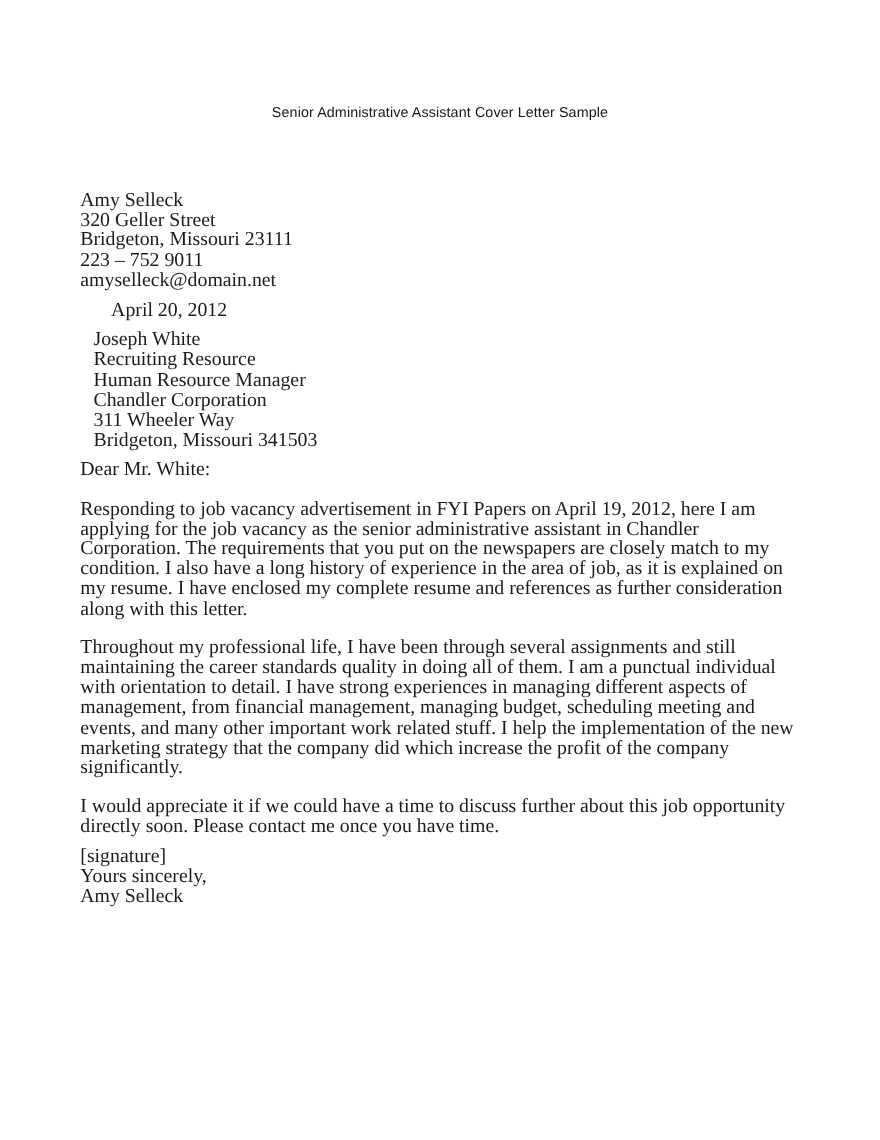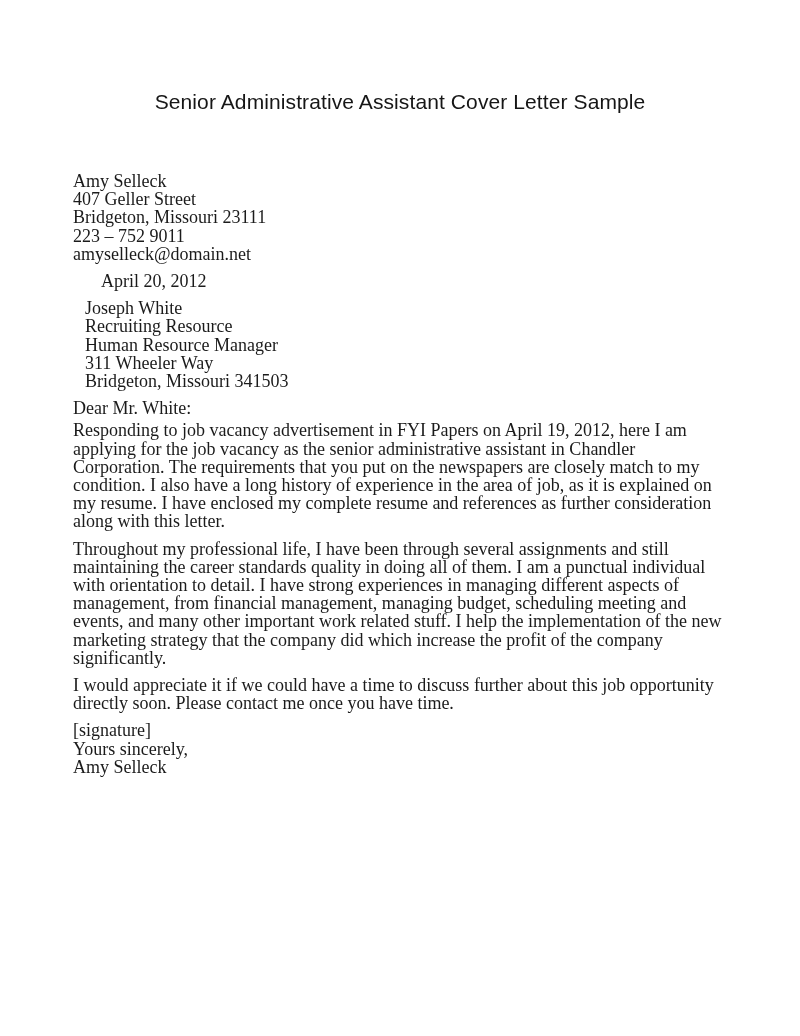--- a/index.html
+++ b/index.html
@@ -23,21 +23,21 @@
     background: #ffffff;
   }
 
   .doc-title {
     position: absolute;
     top: 90px;
     left: 0;
     width: 800px;
     text-align: center;
     font-family: "Liberation Sans", sans-serif;
-    font-size: 21px;
+    font-size: 13px;
     line-height: 24px;
     letter-spacing: 0.1px;
     color: #161616;
     white-space: nowrap;
   }
 
   .letter-body {
     position: absolute;
     top: 172px;
     left: 73px;
@@ -55,21 +55,21 @@
   .block:last-child {
     margin-bottom: 0;
   }
 
   .line {
     display: block;
     white-space: pre-wrap;
   }
 
   .para {
-    margin: 4px 0 9px 0;
+    margin: 17px 0 9px 0;
     text-align: left;
     white-space: normal;
   }
 
   .sender-block { margin-bottom: 9px; }
   .date-block { margin-bottom: 9px; margin-left: 28px; }
   .recipient-block { margin-bottom: 9px; margin-left: 12px; }
   .salutation-block { margin-bottom: 3px; }
   .closing-block { margin-bottom: 0; }
 </style>
@@ -77,34 +77,35 @@
 <body>
 
 <div class="page">
 
   <div class="doc-title">Senior Administrative Assistant Cover Letter Sample</div>
 
   <div class="letter-body">
 
     <div class="block sender-block">
       <span class="line">Amy Selleck</span>
-      <span class="line">407 Geller Street</span>
+      <span class="line">320 Geller Street</span>
       <span class="line">Bridgeton, Missouri 23111</span>
       <span class="line">223 – 752 9011</span>
       <span class="line">amyselleck@domain.net</span>
     </div>
 
     <div class="block date-block">
       <span class="line">April 20, 2012</span>
     </div>
 
     <div class="block recipient-block">
       <span class="line">Joseph White</span>
       <span class="line">Recruiting Resource</span>
       <span class="line">Human Resource Manager</span>
+      <span class="line">Chandler Corporation</span>
       <span class="line">311 Wheeler Way</span>
       <span class="line">Bridgeton, Missouri 341503</span>
     </div>
 
     <div class="block salutation-block">
       <span class="line">Dear Mr. White:</span>
     </div>
 
     <p class="para">Responding to job vacancy advertisement in FYI Papers on April 19, 2012, here I am applying for the job vacancy as the senior administrative assistant in Chandler Corporation. The requirements that you put on the newspapers are closely match to my condition. I also have a long history of experience in the area of job, as it is explained on my resume. I have enclosed my complete resume and references as further consideration along with this letter.</p>
 

